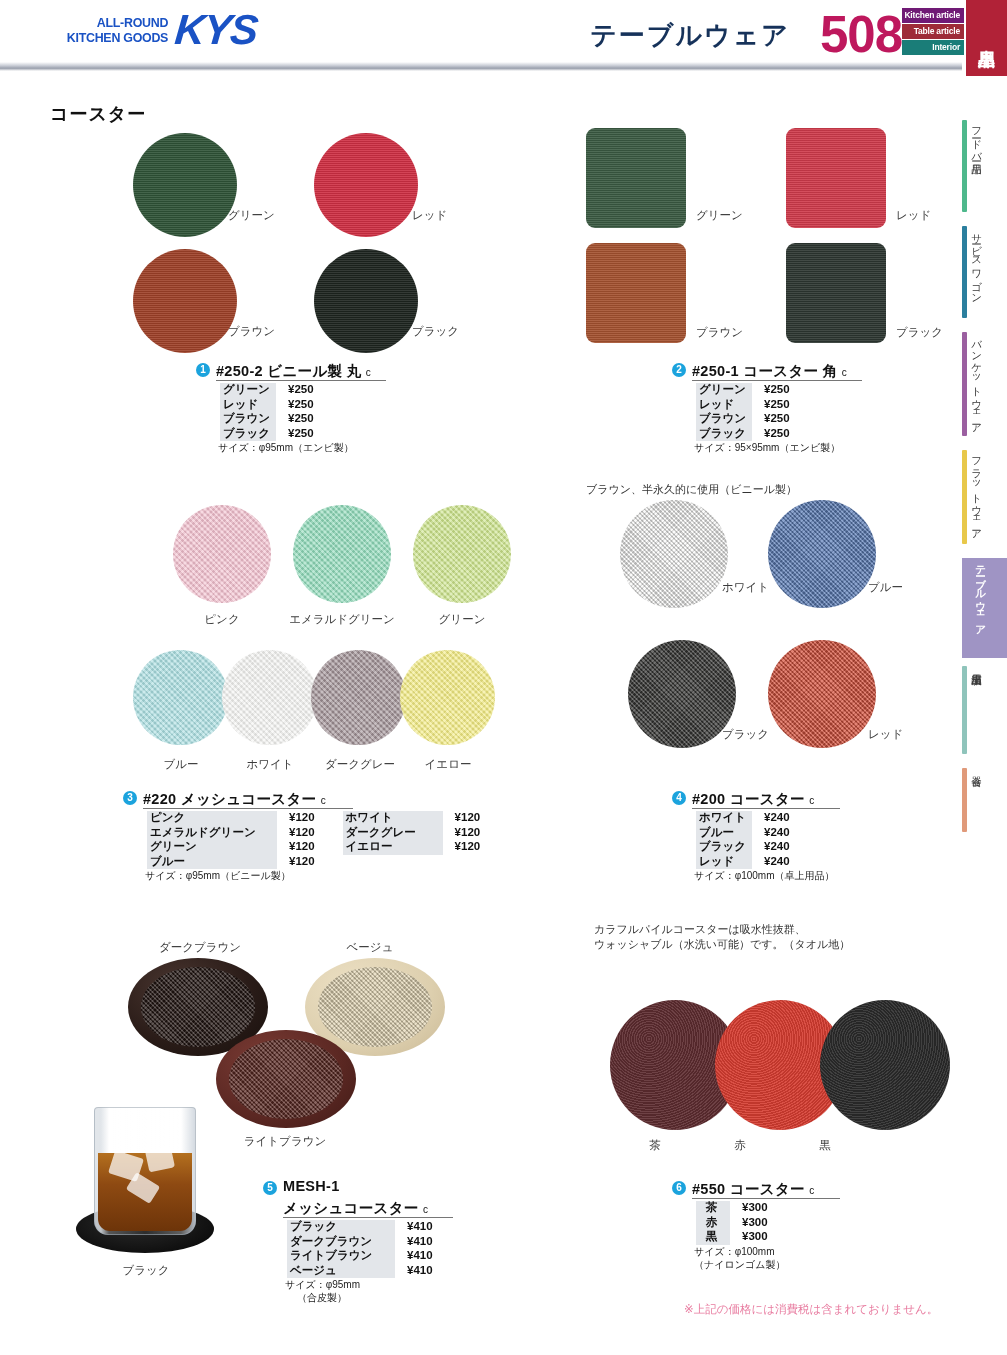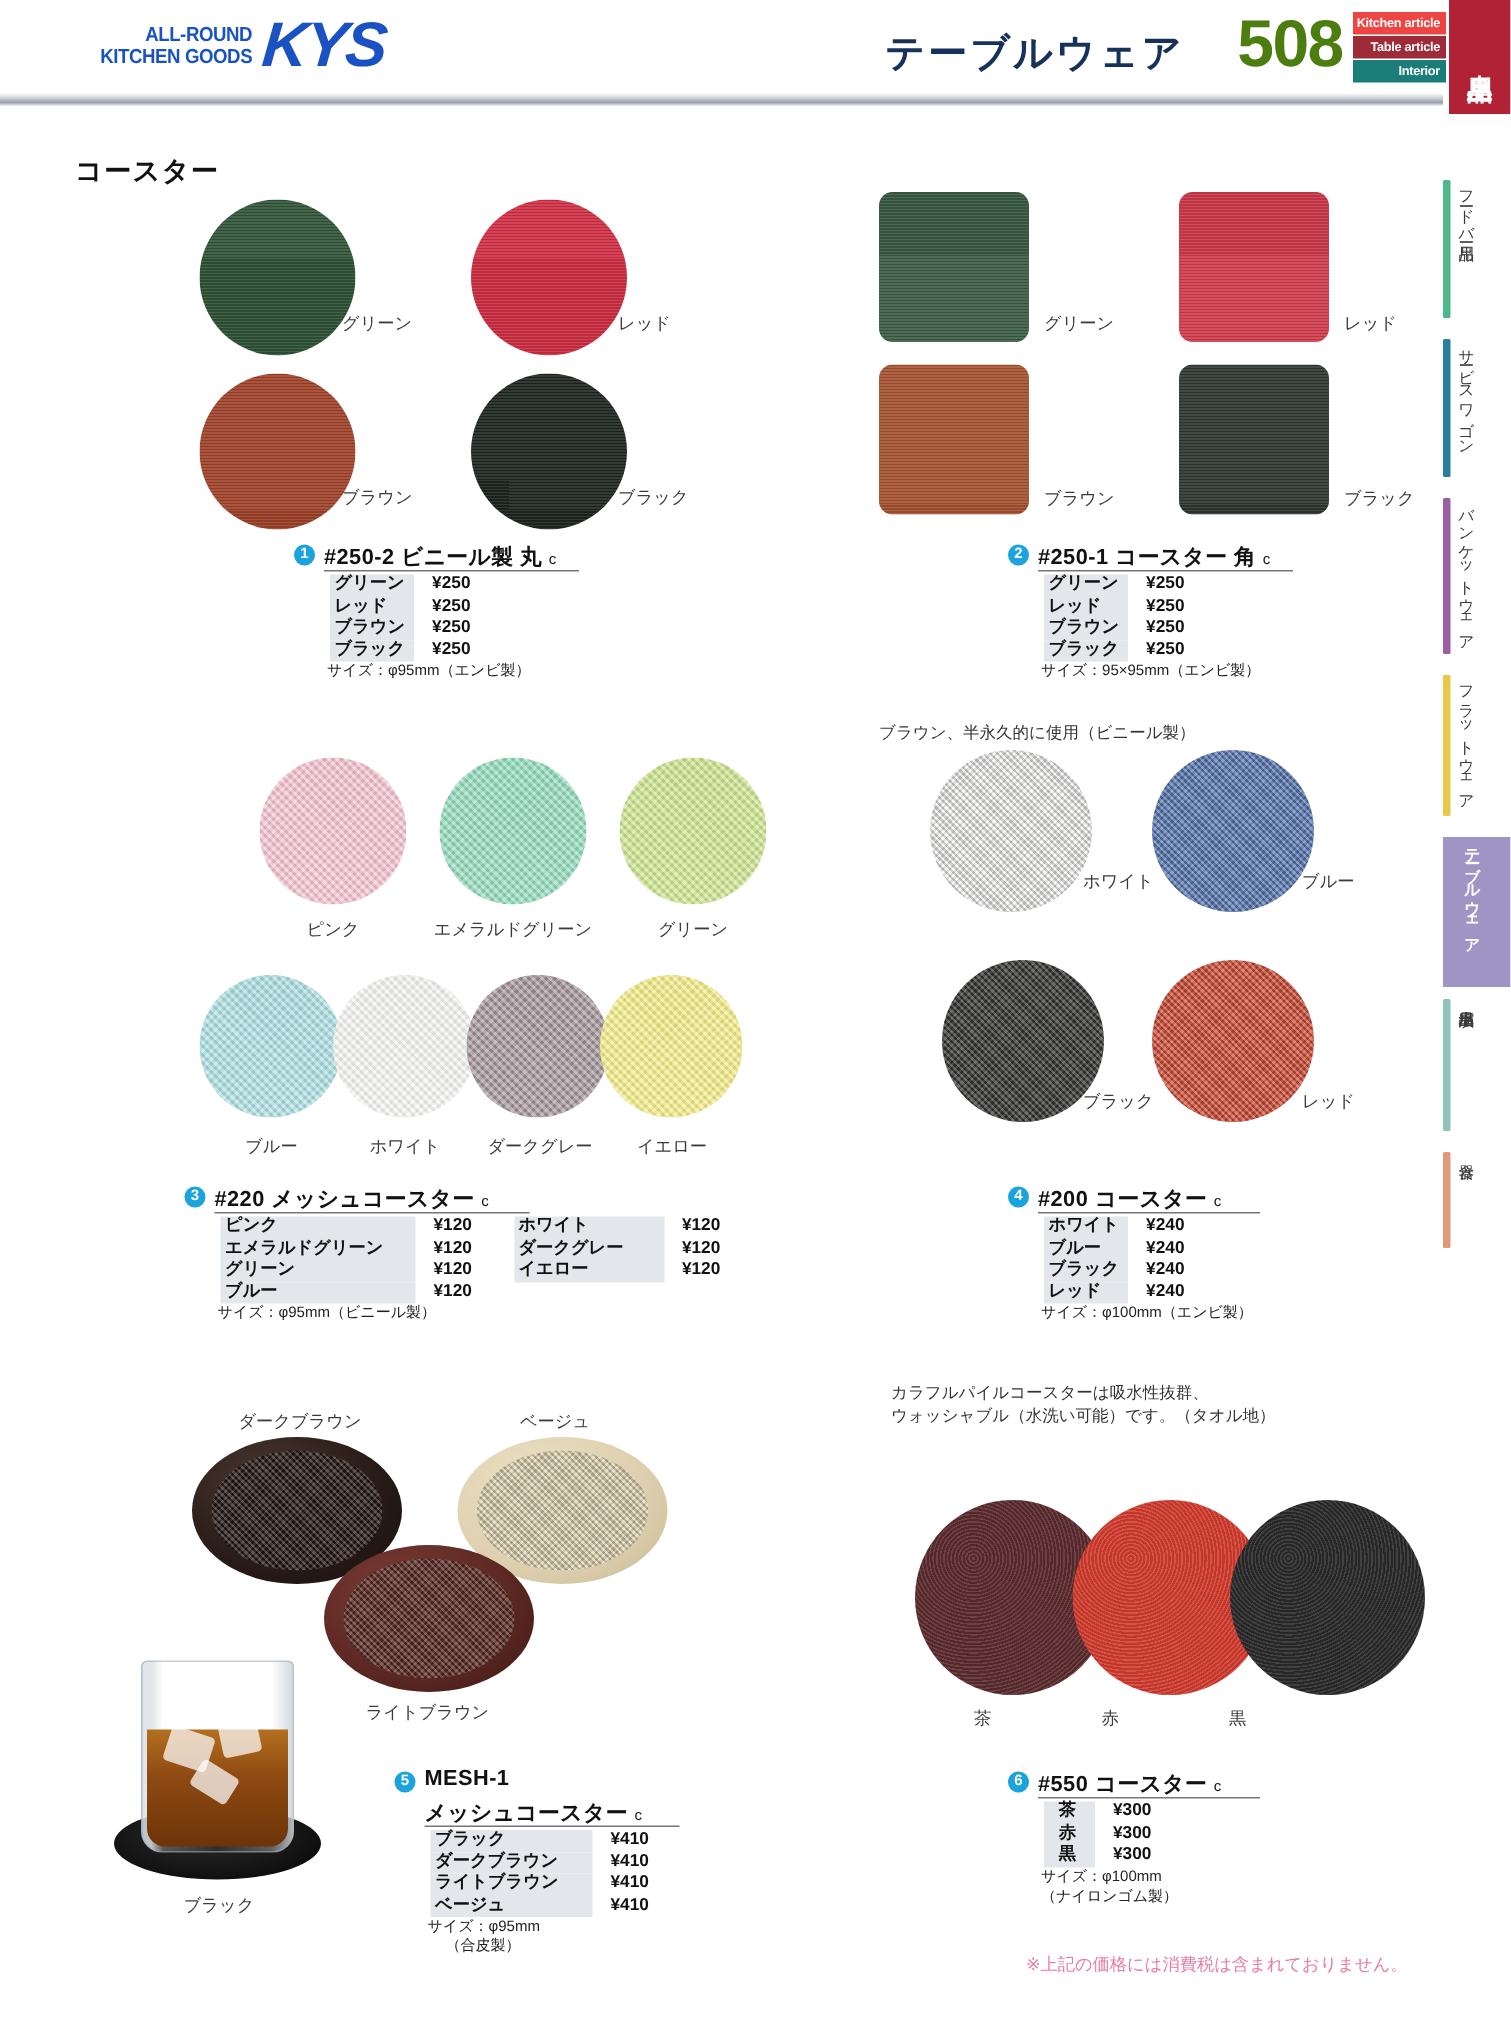--- a/index.html
+++ b/index.html
@@ -33,30 +33,30 @@
     font-family:"Liberation Sans", sans-serif;
     transform: skewX(-5deg);
   }
   .hdr-title {
     position:absolute; left:560px; top:18px; width:260px;
     font-size:26px; font-weight:bold; color:#16325a; letter-spacing:2px;
     text-align:center;
   }
   .hdr-pageno {
     position:absolute; left:820px; top:5px; width:80px;
-    font-size:44px; font-weight:bold; color:#4d7c0f; text-align:center;
+    font-size:51px; font-weight:bold; color:#be185d; 
     letter-spacing:-1px;
   }
   .hdr-tabs { position:absolute; left:902px; top:8px; width:62px; }
   .hdr-tab {
     height:15px; line-height:15px; font-size:8.5px; font-weight:bold;
     color:#ffffff; text-align:right; padding-right:4px; letter-spacing:-0.2px;
     margin-bottom:1px; font-family:"Liberation Sans", sans-serif;
   }
-  .hdr-tab.t1 { background:#ef4444;text-align:right; }
+  .hdr-tab.t1 { background:#701a75;text-align:right; }
   .hdr-tab.t2 { background:#9e2b38; }
   .hdr-tab.t3 { background:#1a7d78; }
   .hdr-vtab {
     position:absolute; left:966px; top:0px; width:41px; height:76px;
     background:#b12237; color:#ffffff;
     writing-mode: vertical-rl; text-orientation: upright;
     font-size:17px; font-weight:bold; letter-spacing:1px;
     display:flex; align-items:center; justify-content:center;
   }
 
@@ -386,21 +386,21 @@
           <td class="cname">ブラック</td>
           <td class="cprice">¥240</td>
             </tr>
         <tr>
           <td class="cname">レッド</td>
           <td class="cprice">¥240</td>
             </tr>
       </tbody>
         </table>
     </div>
-    <div class="psize" style="left:22px; top:80px;">サイズ：φ100mm（エンビ製）</div>
+    <div class="psize" style="left:22px; top:80px;">サイズ：φ100mm（卓上用品）</div>
   </div>
 
   <div class="pblock">
     <div class="lbl-c" style="left:120px; top:940px; width:160px;">ダークブラウン</div>
     <div class="mesh-coaster" style="left:128px; top:958px; width:140px; height:98px; background:radial-gradient(ellipse at 35% 30%, #4a3630 0%, #2a1c18 55%, #160f0c 100%);">
       <div class="mesh-inner tex-weave" style="left:13px; top:9px; right:13px; bottom:9px; background-color:#241713;"></div>
     </div>
 
     <div class="lbl-c" style="left:310px; top:940px; width:120px;">ベージュ</div>
     <div class="mesh-coaster" style="left:305px; top:958px; width:140px; height:98px; background:radial-gradient(ellipse at 35% 30%, #ece0c4 0%, #ddcfae 60%, #c9b894 100%);">

